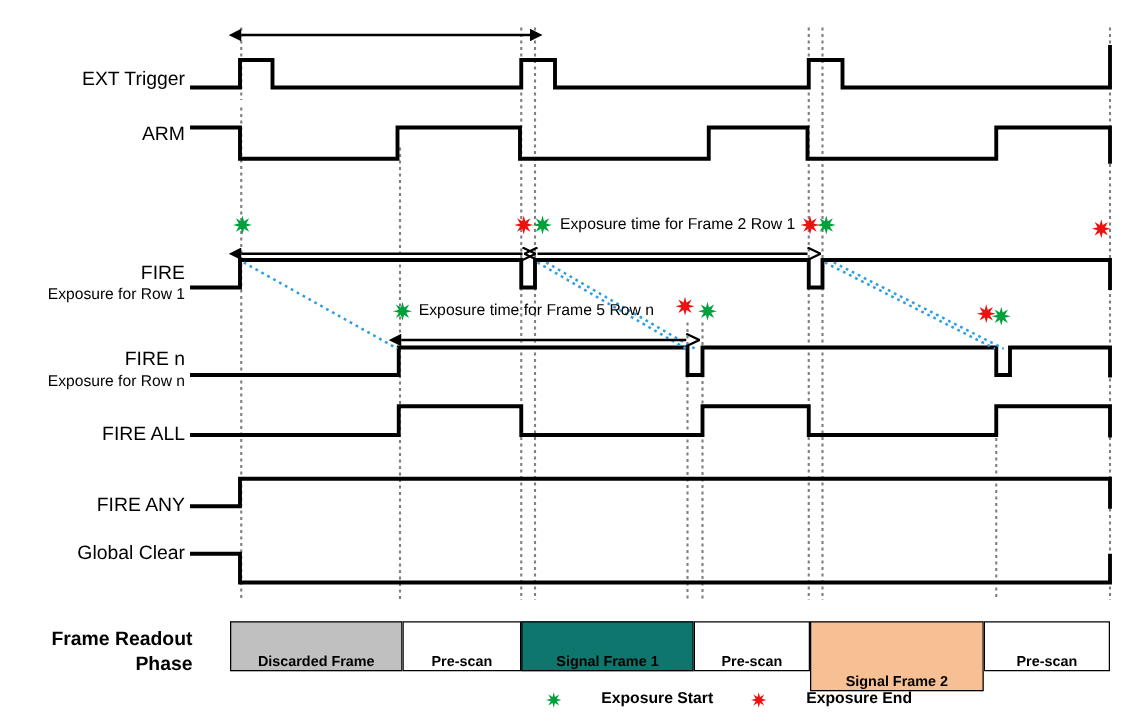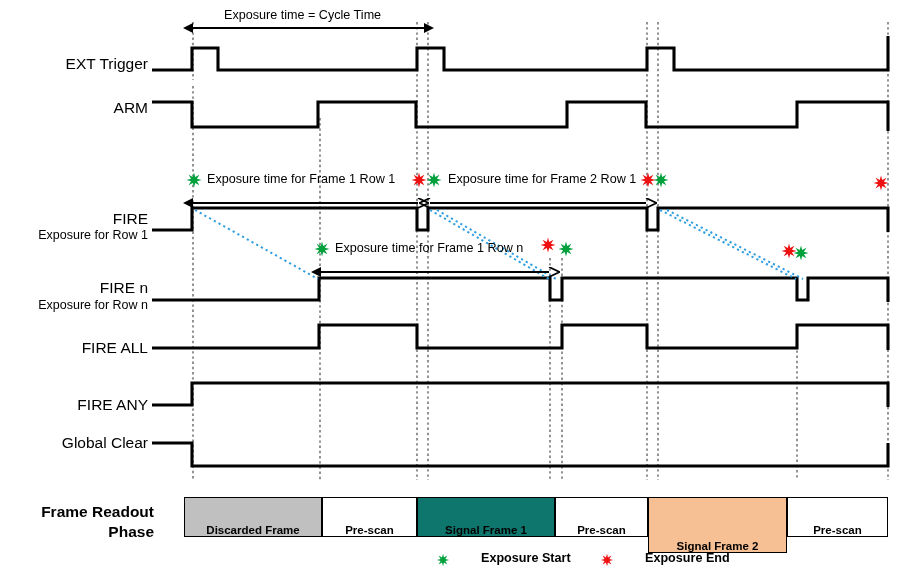--- a/index.html
+++ b/index.html
@@ -104,27 +104,25 @@
 
   <div class="sig-label sig-main" style="right:762px;top:279px;width:150px;"><span>FIRE n</span></div>
   <div class="sig-label sig-sub" style="right:762px;top:298px;width:150px;"><span>Exposure for Row n</span></div>
 
   <div class="sig-label sig-main" style="right:762px;top:339px;width:150px;"><span>FIRE ALL</span></div>
 
   <div class="sig-label sig-main" style="right:762px;top:396px;width:150px;"><span>FIRE ANY</span></div>
 
   <div class="sig-label sig-main" style="right:762px;top:434px;width:150px;"><span>Global Clear</span></div>
 
-  <div class="cyc-label" style="left:224px;top:8px;">Exposure time = Cycle Time</div>
 
-  <div class="annot" style="left:207px;top:172px;">Exposure time for Frame 1 Row 1</div>
 
   <div class="annot" style="left:448px;top:172px;">Exposure time for Frame 2 Row 1</div>
 
-  <div class="annot" style="left:335px;top:241px;">Exposure time for Frame 1 Row n</div>
+  <div class="annot" style="left:335px;top:241px;">Exposure time for Frame 5 Row n</div>
 
   <div class="phase-title" style="right:756px;top:502px;width:160px;">
     <div>Frame Readout</div>
     <div>Phase</div>
   </div>
 
   <div id="phase-boxes">
       <div class="phase-box" style="left: 184px; top: 497px; width: 138px; height: 40px; background: rgb(192, 192, 192);">
         <span>Discarded Frame</span>
       </div>

